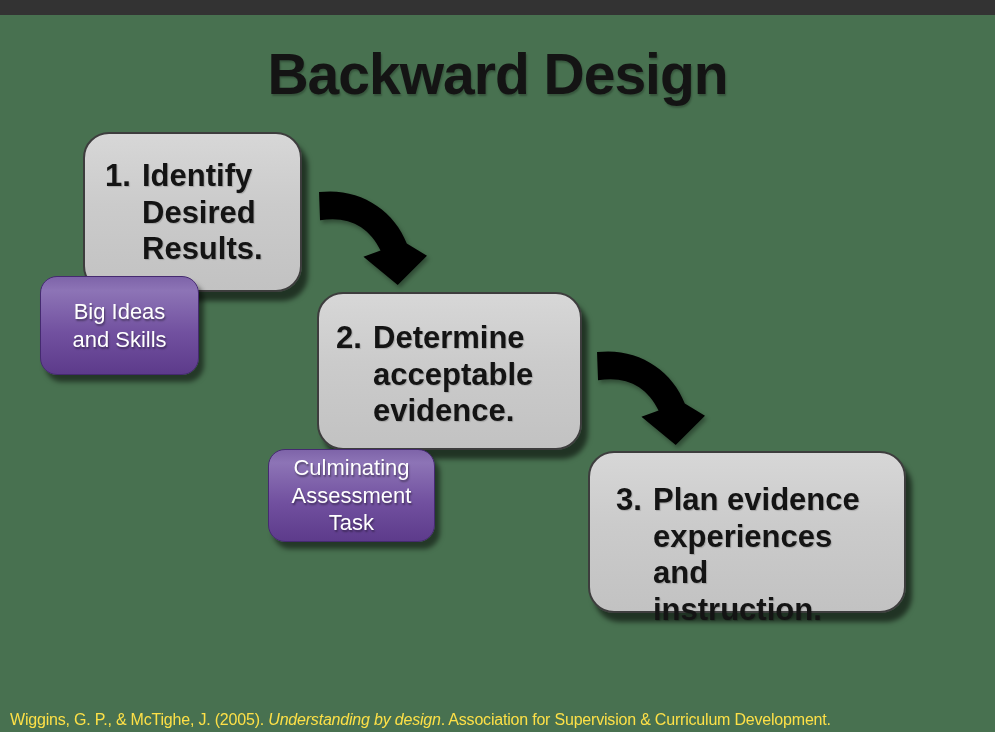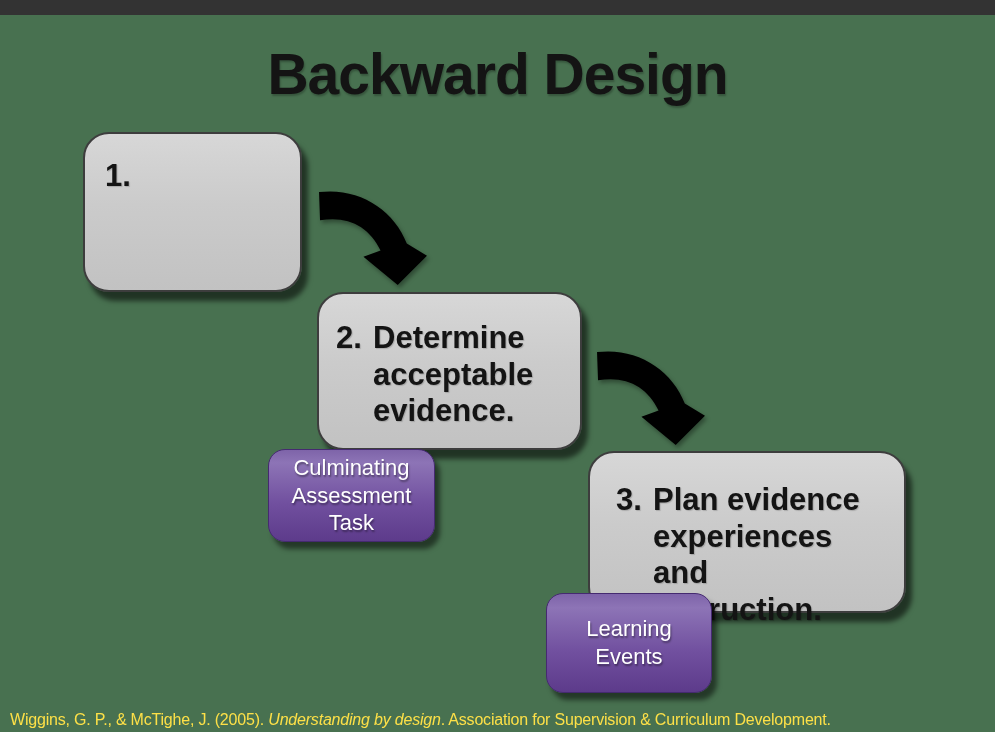--- a/index.html
+++ b/index.html
@@ -69,28 +69,33 @@
 </style>
 </head>
 <body>
 
 <div class="canvas">
 
   <h1 class="page-title">Backward Design</h1>
 
   <div class="step-box step-1">
     <span class="num">1.</span>
+    <span class="step-text">Identify
+Desired
+Results.</span>
   </div>
 
   <div class="curve-arrow arrow-1">
     <svg viewBox="0 0 113 95" xmlns="http://www.w3.org/2000/svg" aria-hidden="true">
       <path d="M3,2 C42,-3 77,19 90,53 L110,65 L81,94 L47,66 L64,60 C53,36 31,25 4,30 Z" fill="#000000"></path>
     </svg>
   </div>
 
+  <div class="purple-label label-1">Big Ideas
+and Skills</div>
 
   <div class="step-box step-2">
     <span class="num">2.</span>
     <span class="step-text">Determine
 acceptable
 evidence.</span>
   </div>
 
   <div class="curve-arrow arrow-2">
     <svg viewBox="0 0 113 95" xmlns="http://www.w3.org/2000/svg" aria-hidden="true">
@@ -102,20 +107,18 @@
 Assessment
 Task</div>
 
   <div class="step-box step-3">
     <span class="num">3.</span>
     <span class="step-text">Plan evidence
 experiences and
 instruction.</span>
   </div>
 
-  <div class="purple-label label-3">Learning
-Events</div>
 
   <div class="citation">
     <span>Wiggins, G. P., &amp; McTighe, J. (2005). </span><span class="book">Understanding by design</span><span>. Association for Supervision &amp; Curriculum Development.</span>
   </div>
 
 </div>
 
 </body></html>

